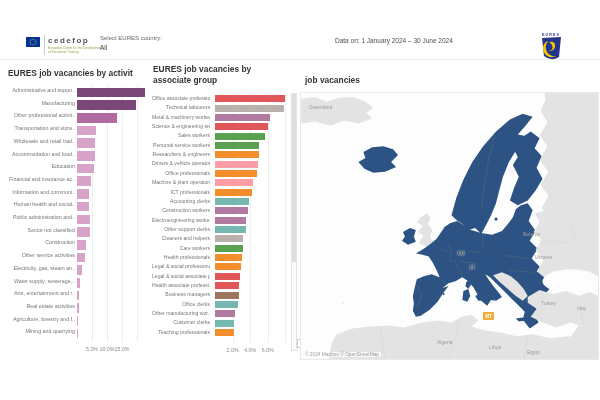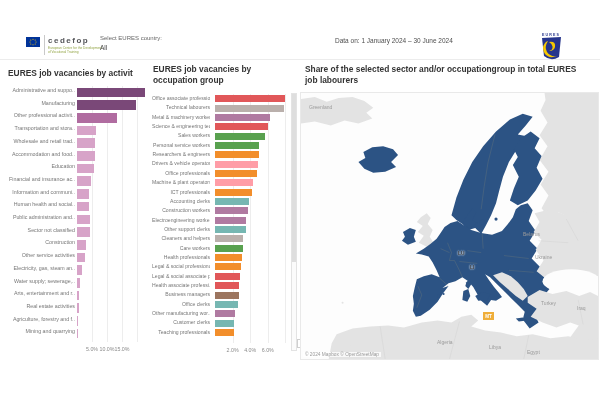--- a/index.html
+++ b/index.html
@@ -101,24 +101,24 @@
       <svg width="26" height="30" viewBox="0 0 26 30">
         <text x="4" y="5" font-size="3.6" font-weight="bold" fill="#26358c" letter-spacing="1.1">EURES</text>
         <path d="M4,7 L23,6 L21,26 Q13,31 6,25 Z" fill="#26358c"></path>
         <path d="M10,10 Q6,16 9,21 Q12,26 19,25 Q11,28 7,23 Q3,17 7,12 Q8,10.5 10,10 Z" fill="#f6c800"></path>
         <path d="M11,11 Q18,10 17,16 Q16,20 11,20 Q15,19 14.5,15.5 Q14,12.5 11,11 Z" fill="#f6c800"></path>
       </svg>
     </div>
   </div>
 
   <div id="sector-title" class="chart-title">EURES job vacancies by activit</div>
-  <div id="occ-title" class="chart-title">EURES job vacancies by occupation group</div>
+  <div id="occ-title" class="chart-title">EURES job vacancies by associate group</div>
   <div id="map-title" class="chart-title">
-    <span>Share of the selected sector and/or occupationgroup in total EURES</span><br>
-    <span>job labourers</span>
+    <br>
+    <span>job vacancies</span>
   </div>
 
   <div id="sector-chart" class="vchart">
       <div class="gridline" style="left: 88px; height: 256px;"></div>
       <div class="gridline" style="left: 103px; height: 256px;"></div>
       <div class="gridline" style="left: 118px; height: 256px;"></div>
       <div class="gridline" style="left: 133px; height: 256px;"></div>
       <div class="crow" style="top: 0px; height: 12.7px;">
         <div class="clabel">Administrative and suppo..</div>
         <div class="cbar" title="Administrative and suppo..: 22.5%" style="left: 73px; top: 1.55px; height: 9.6px; width: 67.5px; background: rgb(122, 72, 120);"></div>

